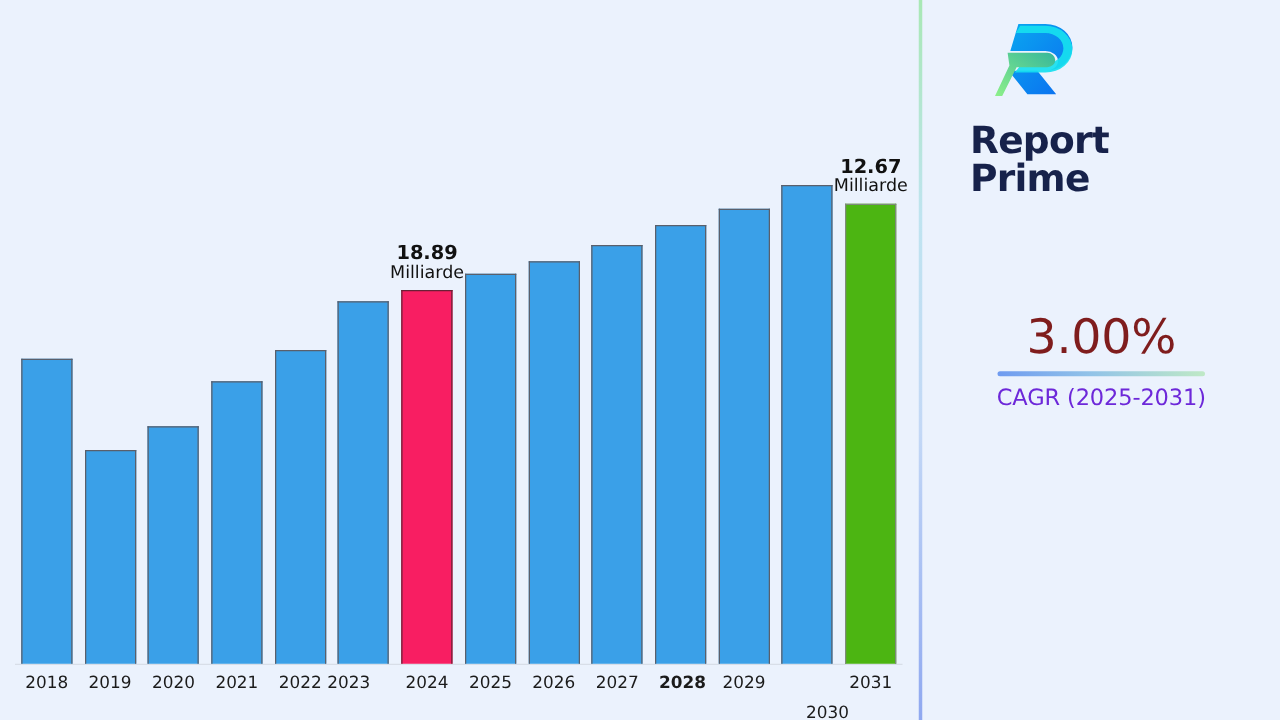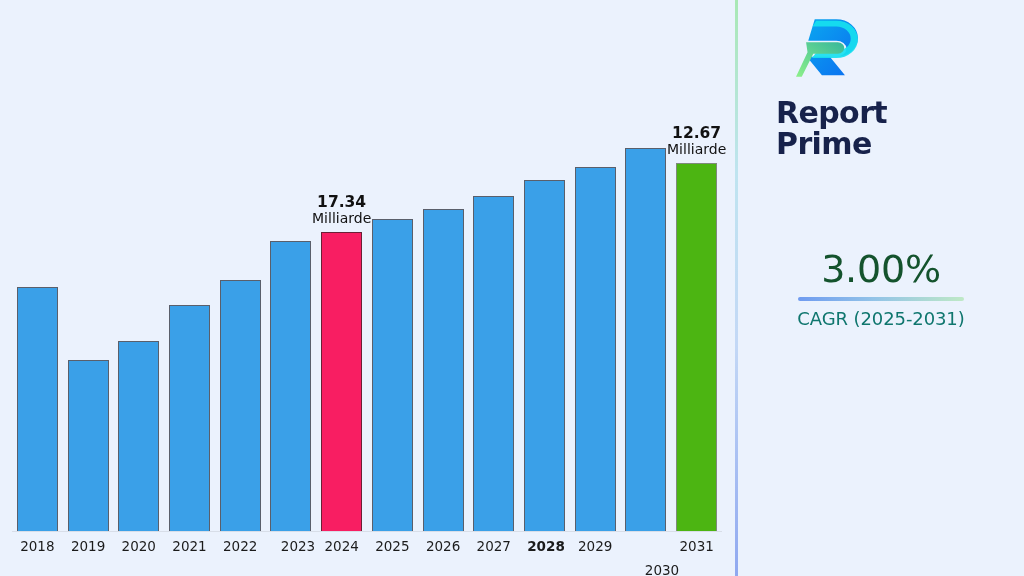--- a/index.html
+++ b/index.html
@@ -140,34 +140,34 @@
 
   #cagr-block {
     position: absolute;
     left: 0; top: 248px;
     width: 286px;
     text-align: center;
   }
   #cagr-value {
     font-size: 38px;
     font-weight: 400;
-    color: #14532d;
+    color: #7f1d1d;
     line-height: 1.12;
     letter-spacing: -0.2px;
   }
   #cagr-rule {
     width: 166px;
     height: 4px;
     margin: 6px auto 7px auto;
     background: linear-gradient(to right, #6f9bf0 0%, #92c3e8 45%, #bfe9c6 100%);
     border-radius: 2px;
   }
   #cagr-caption {
     font-size: 18px;
-    color: #0f766e;
+    color: #6d28d9;
     letter-spacing: -0.1px;
   }
 </style>
 </head>
 <body>
 
 <div id="left-panel">
 
 
   <div id="plot-area">
@@ -188,21 +188,21 @@
       <div class="bar-slot" style="left: 207.714px; width: 41px;">
         <div class="bar" style="height: 251px;"></div>
       </div>
       <div class="bar-slot" style="left: 258.429px; width: 41px;">
         <div class="bar" style="height: 290px;"></div>
       </div>
       <div class="bar-slot" style="left: 309.143px; width: 41px;">
         <div class="bar pink" style="height: 299px;"></div>
       </div>
       <div class="bar-label" style="left: 329.643px; bottom: 305px;">
-        <span class="val">17.34</span>
+        <span class="val">18.89</span>
         <span class="unit">Milliarde</span>
       </div>
       <div class="bar-slot" style="left: 359.857px; width: 41px;">
         <div class="bar" style="height: 312px;"></div>
       </div>
       <div class="bar-slot" style="left: 410.571px; width: 41px;">
         <div class="bar" style="height: 322px;"></div>
       </div>
       <div class="bar-slot" style="left: 461.286px; width: 41px;">
         <div class="bar" style="height: 335px;"></div>
@@ -225,21 +225,21 @@
       </div>
     </div>
 
   <div id="x-labels">
 
   <div class="x-tick" style="left: 25.3571px;">2018</div>
       <div class="x-tick" style="left: 76.0714px;">2019</div>
       <div class="x-tick" style="left: 126.786px;">2020</div>
       <div class="x-tick" style="left: 177.5px;">2021</div>
       <div class="x-tick" style="left: 228.214px;">2022</div>
-      <div class="x-tick" style="left: 286px;">2023</div>
+      <div class="x-tick" style="left: 267px;">2023</div>
       <div class="x-tick" style="left: 329.643px;">2024</div>
       <div class="x-tick" style="left: 380.357px;">2025</div>
       <div class="x-tick" style="left: 431.071px;">2026</div>
       <div class="x-tick" style="left: 481.786px;">2027</div>
       <div class="x-tick" style="left: 534px; font-weight: bold;">2028</div>
       <div class="x-tick" style="left: 583.214px;">2029</div>
       <div class="x-tick" style="left: 650px; margin-top: 24px;">2030</div>
       <div class="x-tick" style="left: 684.643px;">2031</div>
     </div>
 

